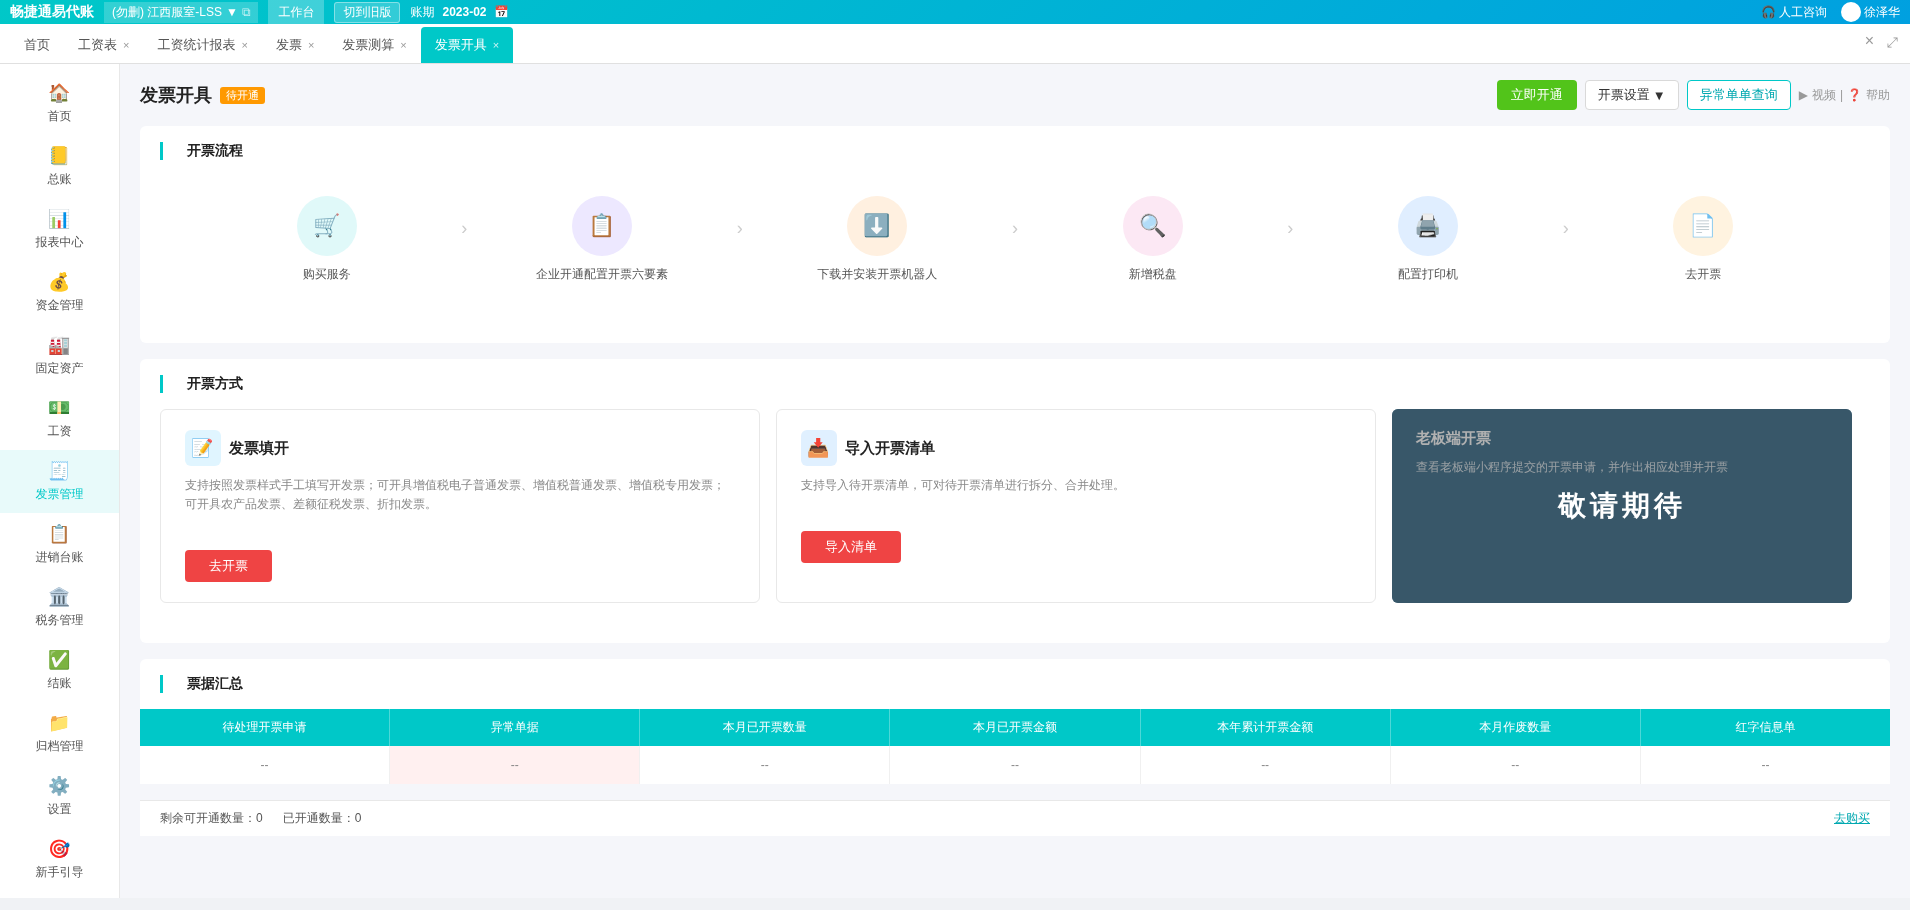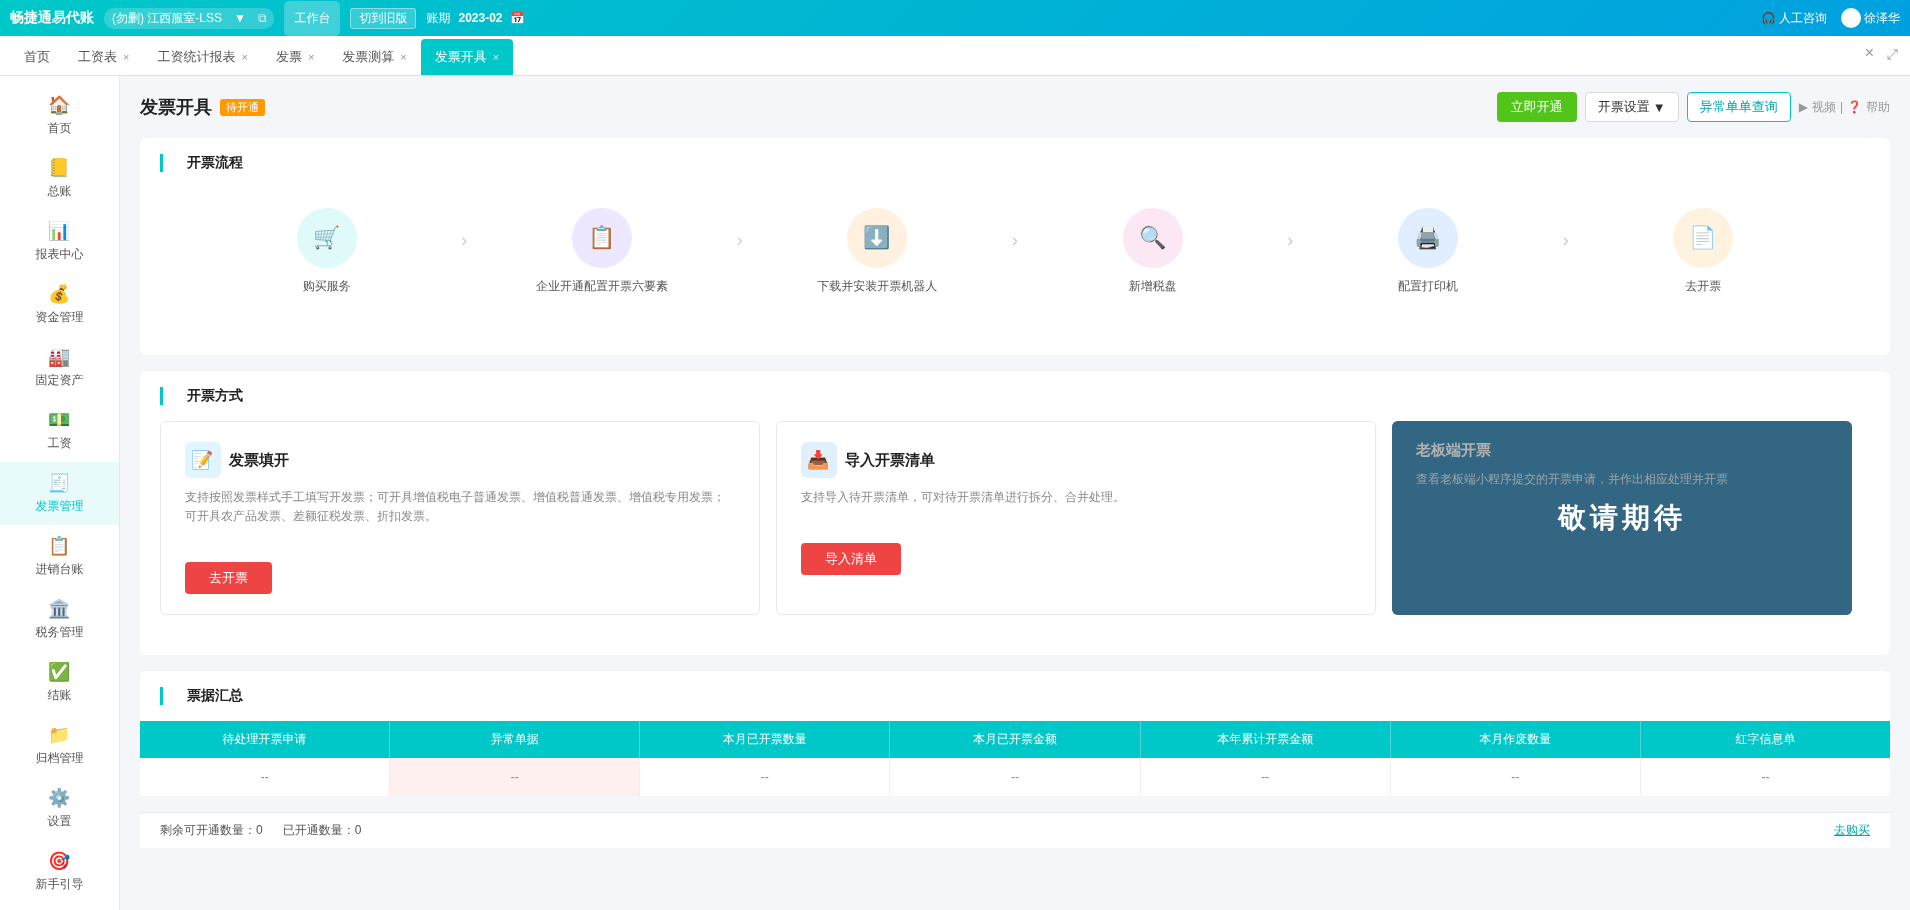--- a/index.html
+++ b/index.html
@@ -1,35 +1,35 @@
 <!DOCTYPE html>
 <html><head>
   <meta charset="utf-8">
   <style>
     * { box-sizing: border-box; margin: 0; padding: 0; font-family: 'Microsoft YaHei', SimHei, sans-serif; }
     body { width: 1910px; height: 910px; overflow: hidden; background: #f0f2f5; font-size: 13px; }
 
     
     .top-bar {
-      height: 36px;
+      height: 24px;
       background: linear-gradient(135deg, #00c8c8, #00a0e0);
       display: flex;
       align-items: center;
       padding: 0 10px;
       color: #fff;
       justify-content: space-between;
     }
     .top-bar-left { display: flex; align-items: center; gap: 10px; }
     .top-bar-brand { font-size: 14px; font-weight: bold; color: #fff; }
     .top-bar-company {
       background: rgba(255,255,255,0.2);
-      border-radius: 10px;
+      border-radius: 0;
       padding: 2px 8px;
       font-size: 12px;
-      display: flex; align-items: center; gap: 12px;
+      display: flex; align-items: center; gap: 4px;
     }
     .top-bar-workstation {
       background: rgba(255,255,255,0.25);
       border-radius: 5px;
       padding: 9px 10px;
       font-size: 12px;
     }
     .top-bar-btn {
       background: rgba(255,255,255,0.2);
       border: 1px solid rgba(255,255,255,0.4);
@@ -241,21 +241,21 @@
     .billing-card-icon {
       width: 36px; height: 36px;
       border-radius: 6px;
       display: flex; align-items: center; justify-content: center;
       font-size: 18px;
       background: #e0f5ff;
       color: #0099cc;
     }
     .old-platform-card {
       flex: 1;
-      background: #0369a1;
+      background: #0c4a6e;
       border-radius: 6px;
       position: relative;
       overflow: hidden;
       max-width: 460px;
       padding: 20px 24px;
       color: #fff;
     }
     .old-platform-title { font-size: 15px; font-weight: bold; margin-bottom: 10px; }
     .old-platform-desc { font-size: 12px; color: rgba(255,255,255,0.8); line-height: 1.6; }
     .coming-soon-overlay {

